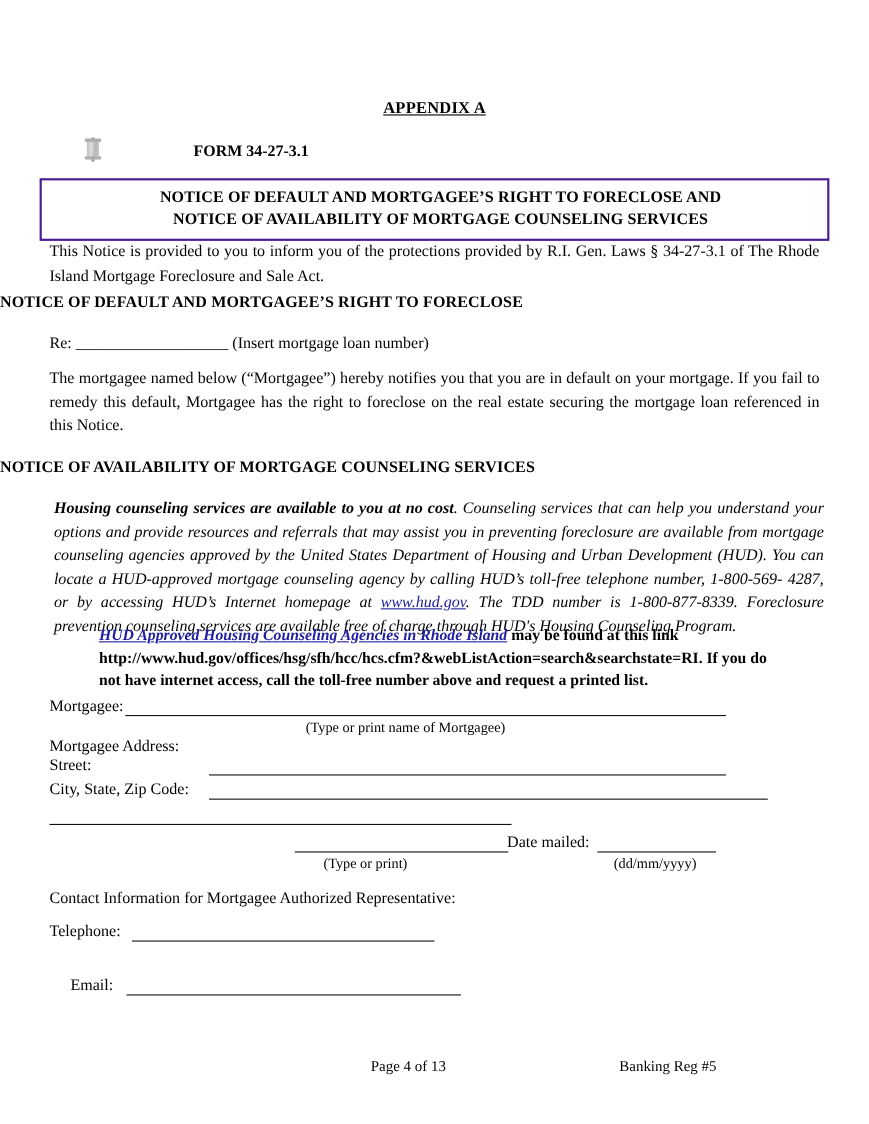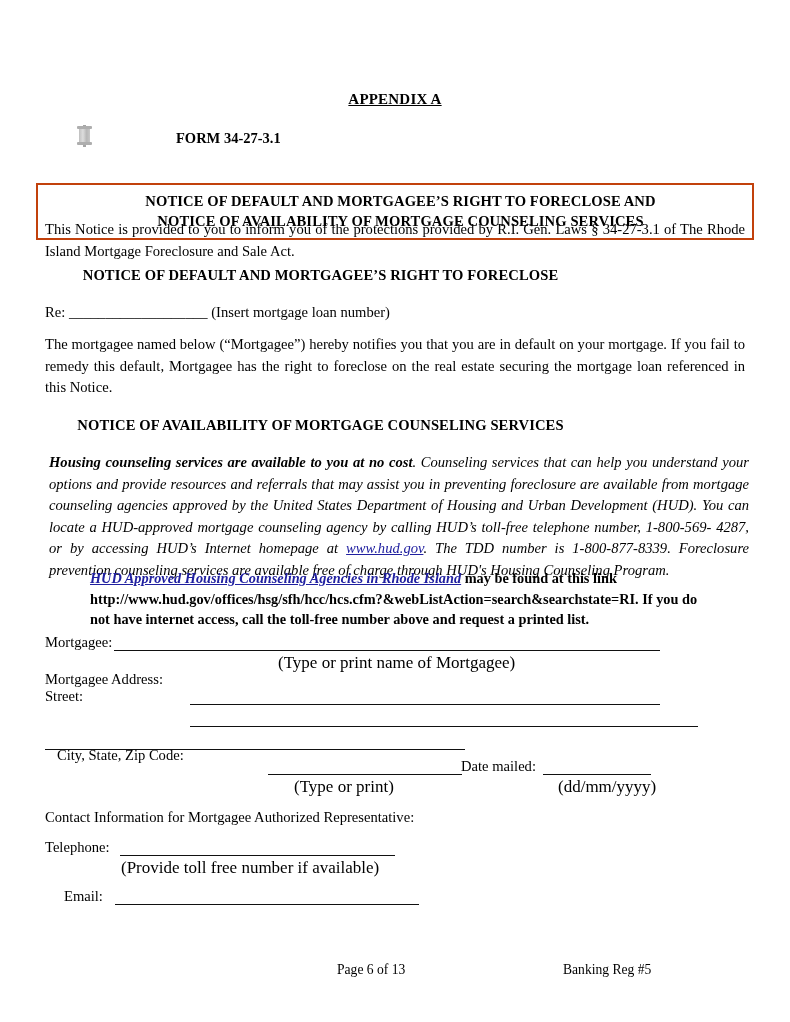--- a/index.html
+++ b/index.html
@@ -84,24 +84,23 @@
     margin-left: 43px;
     white-space: nowrap;
   }
 
   
   .heading-box {
     position: absolute;
     left: 36px; top: 162px;
     width: 718px;
     box-sizing: border-box;
-    border: 2px solid #c2410c;
+    border: 2px solid #4c1d95;
     padding: 6px 4px 7px 15px;
     text-align: center;
-    margin-top: 21px;
   }
   .heading-box .hline {
     font-size: 14.6px;
     font-weight: bold;
     line-height: 20px;
     letter-spacing: 0.1px;
     white-space: nowrap;
   }
 
   
@@ -118,21 +117,20 @@
     left: 45px; top: 334px; width: 700px;
   }
   .para-counseling {
     left: 49px; top: 452px; width: 700px; font-style: italic;
   }
 
   .section-head {
     position: absolute;
     width: 641px;
     left: 0;
-    text-align: center;
     font-size: 14.6px;
     font-weight: bold;
     letter-spacing: 0.1px;
   }
   .section-head-1 { top: 267px; }
   .section-head-2 { top: 417px; }
 
   .re-line {
     position: absolute;
     left: 45px; top: 304px;
@@ -168,21 +166,21 @@
     font-size: 14.6px;
     white-space: nowrap;
   }
   .rule {
     position: absolute;
     border-bottom: 1.6px solid #111111;
     height: 0;
   }
   .hint {
     position: absolute;
-    font-size: 17px;
+    font-size: 13px;
     white-space: nowrap;
   }
 
   
   .footer-left {
     position: absolute;
     left: 337px; top: 962px;
     font-size: 13.6px;
     white-space: nowrap;
   }
@@ -231,37 +229,36 @@
 
   <div class="fld-label" style="left:45px; top:634px;">Mortgagee:</div>
   <div class="rule" style="left:114px; top:650px; width:546px;"></div>
   <div class="hint" style="left:278px; top:653px;">(Type or print name of Mortgagee)</div>
 
   <div class="fld-label" style="left:45px; top:671px;">Mortgagee Address:</div>
 
   <div class="fld-label" style="left:45px; top:688px;">Street:</div>
   <div class="rule" style="left:190px; top:704px; width:470px;"></div>
 
-  <div class="fld-label" style="left:45px; top:747px;margin-left:12px;">City, State, Zip Code:</div>
+  <div class="fld-label" style="left:45px; top:710px;">City, State, Zip Code:</div>
   <div class="rule" style="left:190px; top:726px; width:508px;"></div>
 
   <div class="rule" style="left:45px; top:749px; width:420px;"></div>
 
   <div class="rule" style="left:268px; top:774px; width:194px;"></div>
   <div class="hint" style="left:294px; top:777px;">(Type or print)</div>
 
   <div class="fld-label" style="left:461px; top:758px;">Date mailed:</div>
   <div class="rule" style="left:543px; top:774px; width:108px;"></div>
   <div class="hint" style="left:558px; top:777px;">(dd/mm/yyyy)</div>
 
   <div class="fld-label" style="left:45px; top:809px;">Contact Information for Mortgagee Authorized Representative:</div>
 
   <div class="fld-label" style="left:45px; top:839px;">Telephone:</div>
   <div class="rule" style="left:120px; top:855px; width:275px;"></div>
-  <div class="hint" style="left:121px; top:858px;">(Provide toll free number if available)</div>
 
   <div class="fld-label" style="left:64px; top:888px;">Email:</div>
   <div class="rule" style="left:115px; top:904px; width:304px;"></div>
 
-  <div class="footer-left">Page 6 of 13</div>
+  <div class="footer-left">Page 4 of 13</div>
   <div class="footer-right">Banking Reg #5</div>
 
 </div>
 
 </body></html>

